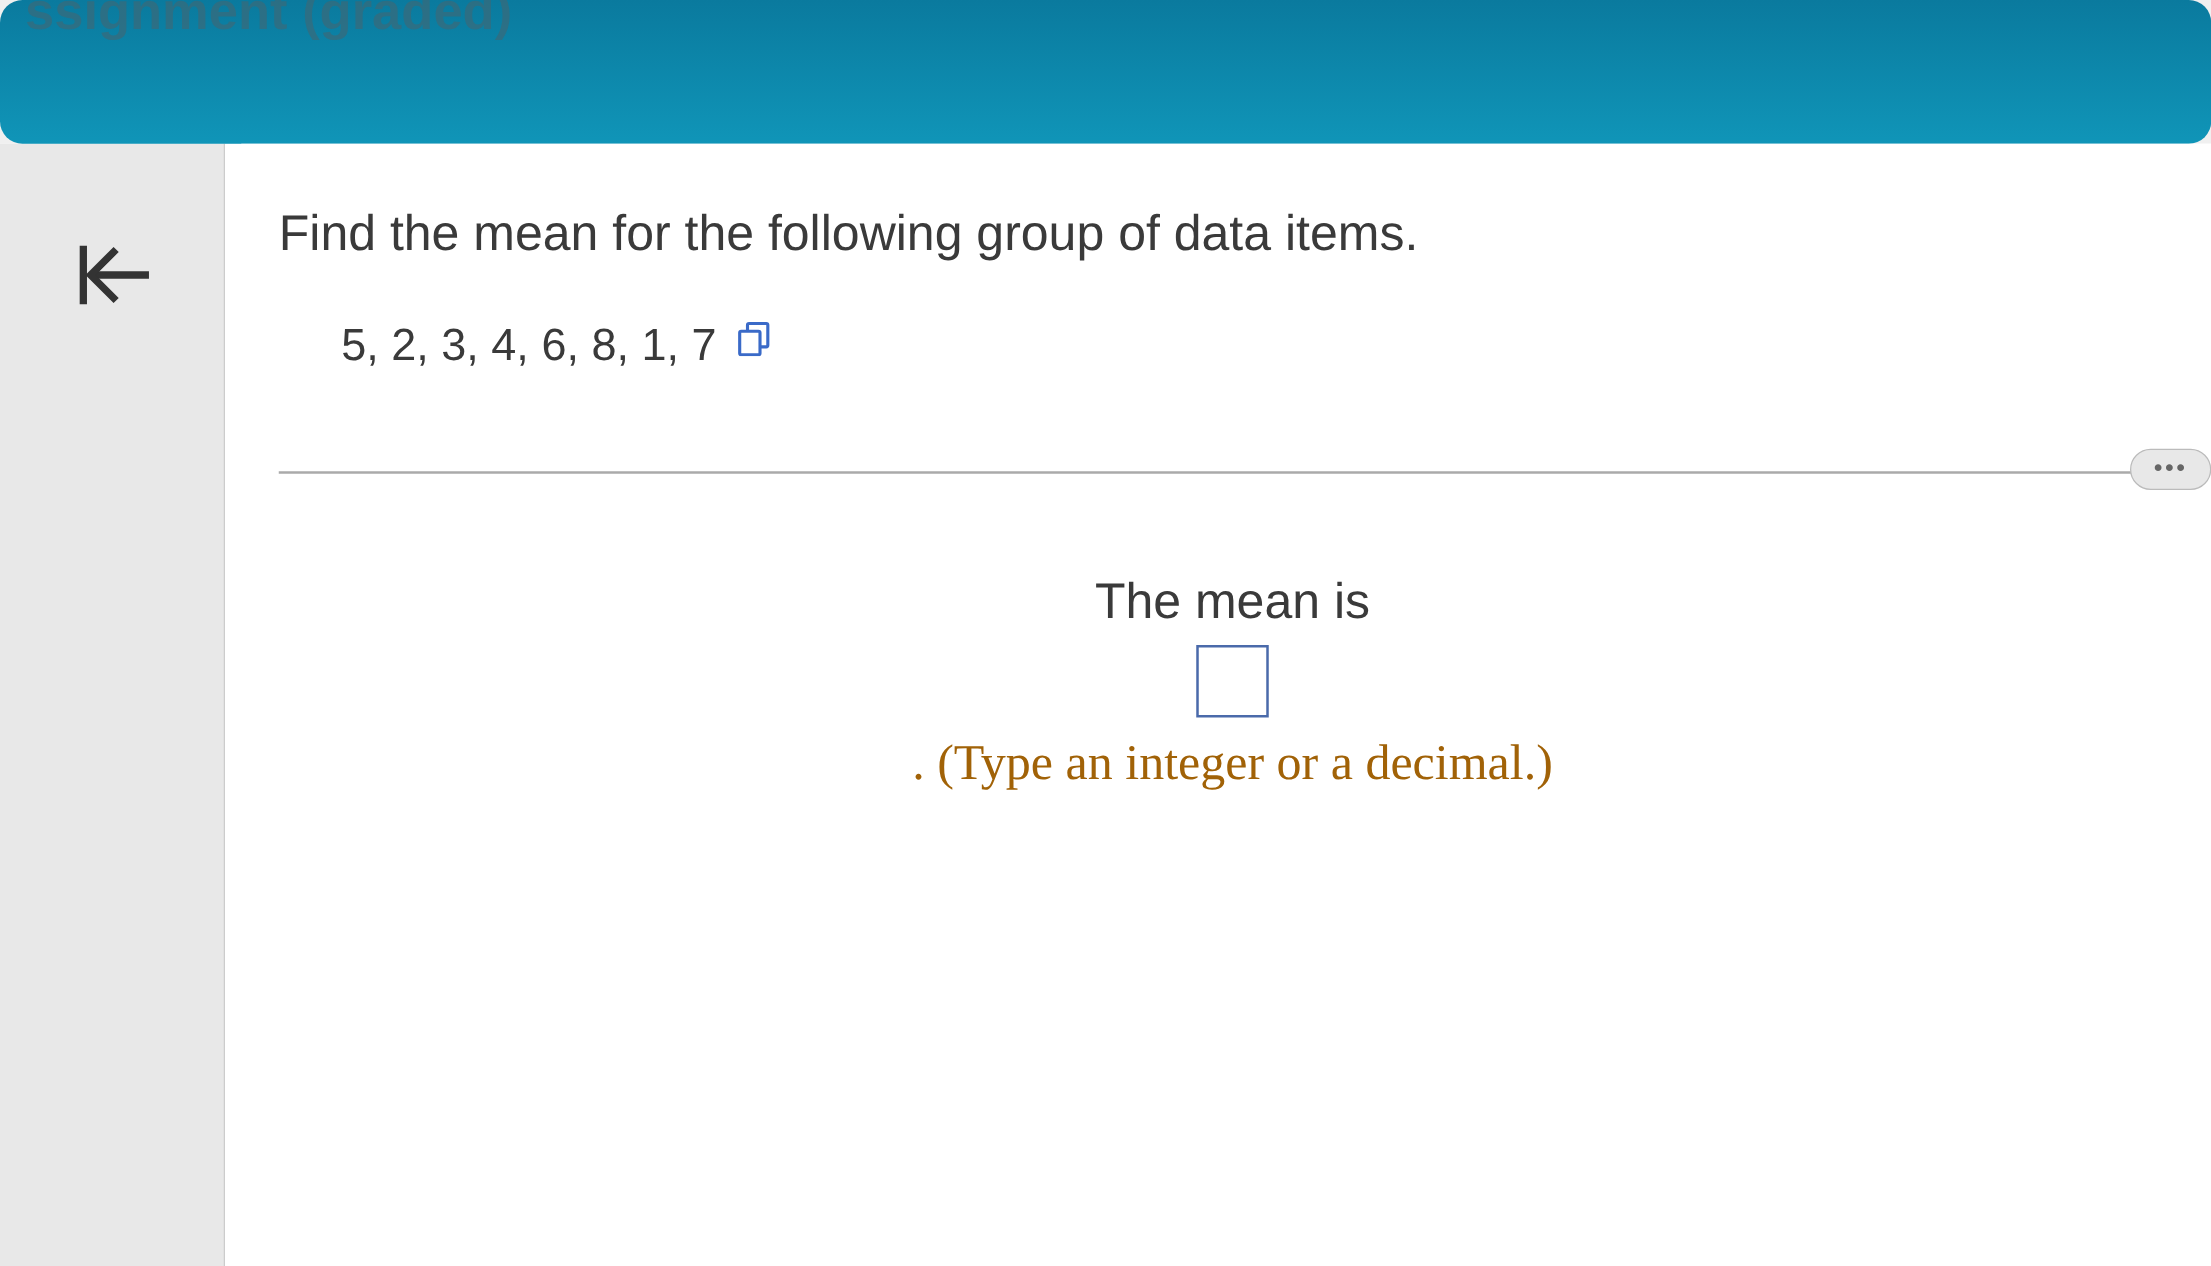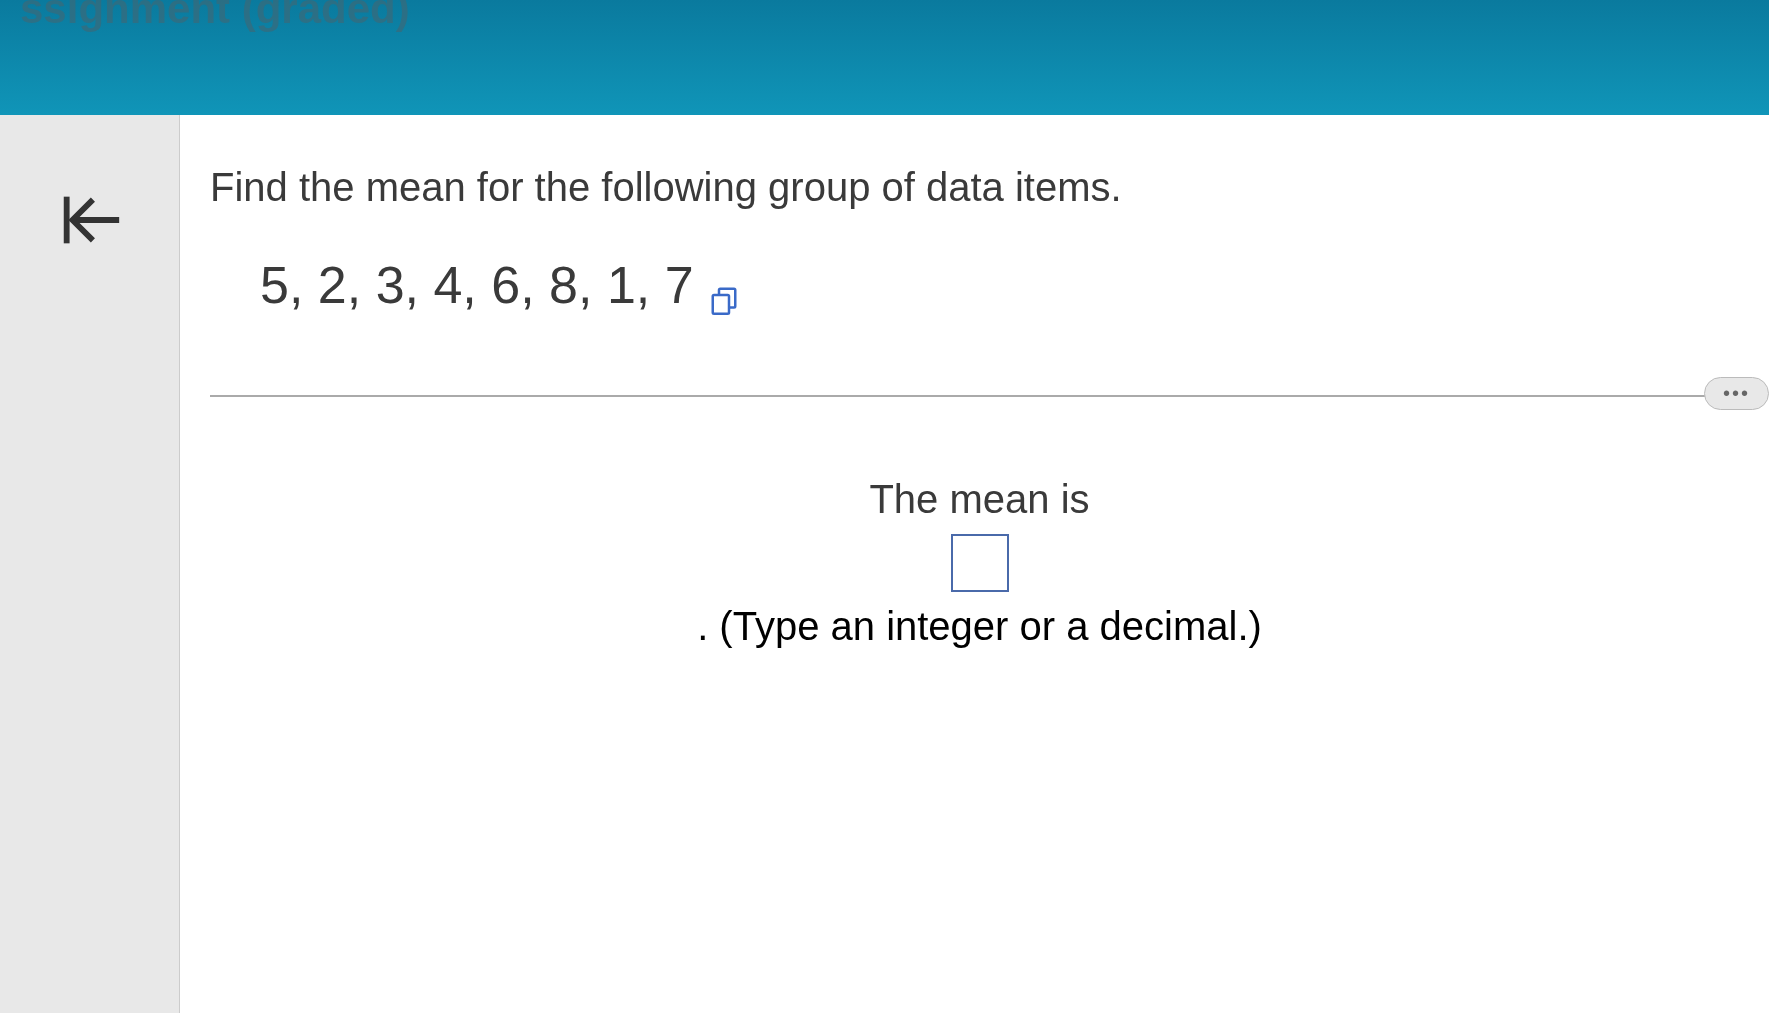--- a/index.html
+++ b/index.html
@@ -17,20 +17,21 @@
     .header {
       background: linear-gradient(to bottom, #0a7a9e, #1095b8);
       height: 115px;
       display: flex;
       align-items: flex-start;
       padding: 0 20px;
       color: #2a5a6a;
       font-size: 42px;
       font-weight: bold;
       position: relative;
+      border-radius: 18px;
     }
     .header-title {
       color: #3a6a7a;
       opacity: 0.7;
       margin-top: -15px;
     }
     .main-area {
       display: flex;
       background: #fff;
       height: calc(100% - 115px);
@@ -55,32 +56,33 @@
     }
     .back-icon svg {
       width: 70px;
       height: 70px;
     }
     .content {
       flex: 1;
       padding: 50px 20px 4px 30px;
       background: #fff;
       position: relative;
+      margin-left: 13px;
     }
     .question-text {
       font-size: 40px;
       color: #3a3a3a;
       margin-bottom: 45px;
     }
     .data-line {
-      font-size: 52px;
+      font-size: 36px;
       color: #3a3a3a;
       padding-left: 50px;
       display: flex;
-      align-items: flex-end;
+      align-items: flex-start;
       gap: 15px;
     }
     .copy-icon {
       display: inline-flex;
       cursor: pointer;
     }
     .copy-icon svg {
       width: 30px;
       height: 30px;
     }
@@ -119,21 +121,22 @@
     .answer-input {
       width: 58px;
       height: 58px;
       border: 2px solid #4a6aaa;
       background: #fff;
       font-size: 30px;
       text-align: center;
       padding: 0;
     }
     .hint {
-      color: #000000;
+      color: #a16207;
+      font-family: Liberation Serif, serif;
     }
   </style>
 </head>
 <body>
 
 <div class="header">
   <span class="header-title">ssignment (graded)</span>
 </div>
 
 <div class="main-area">

